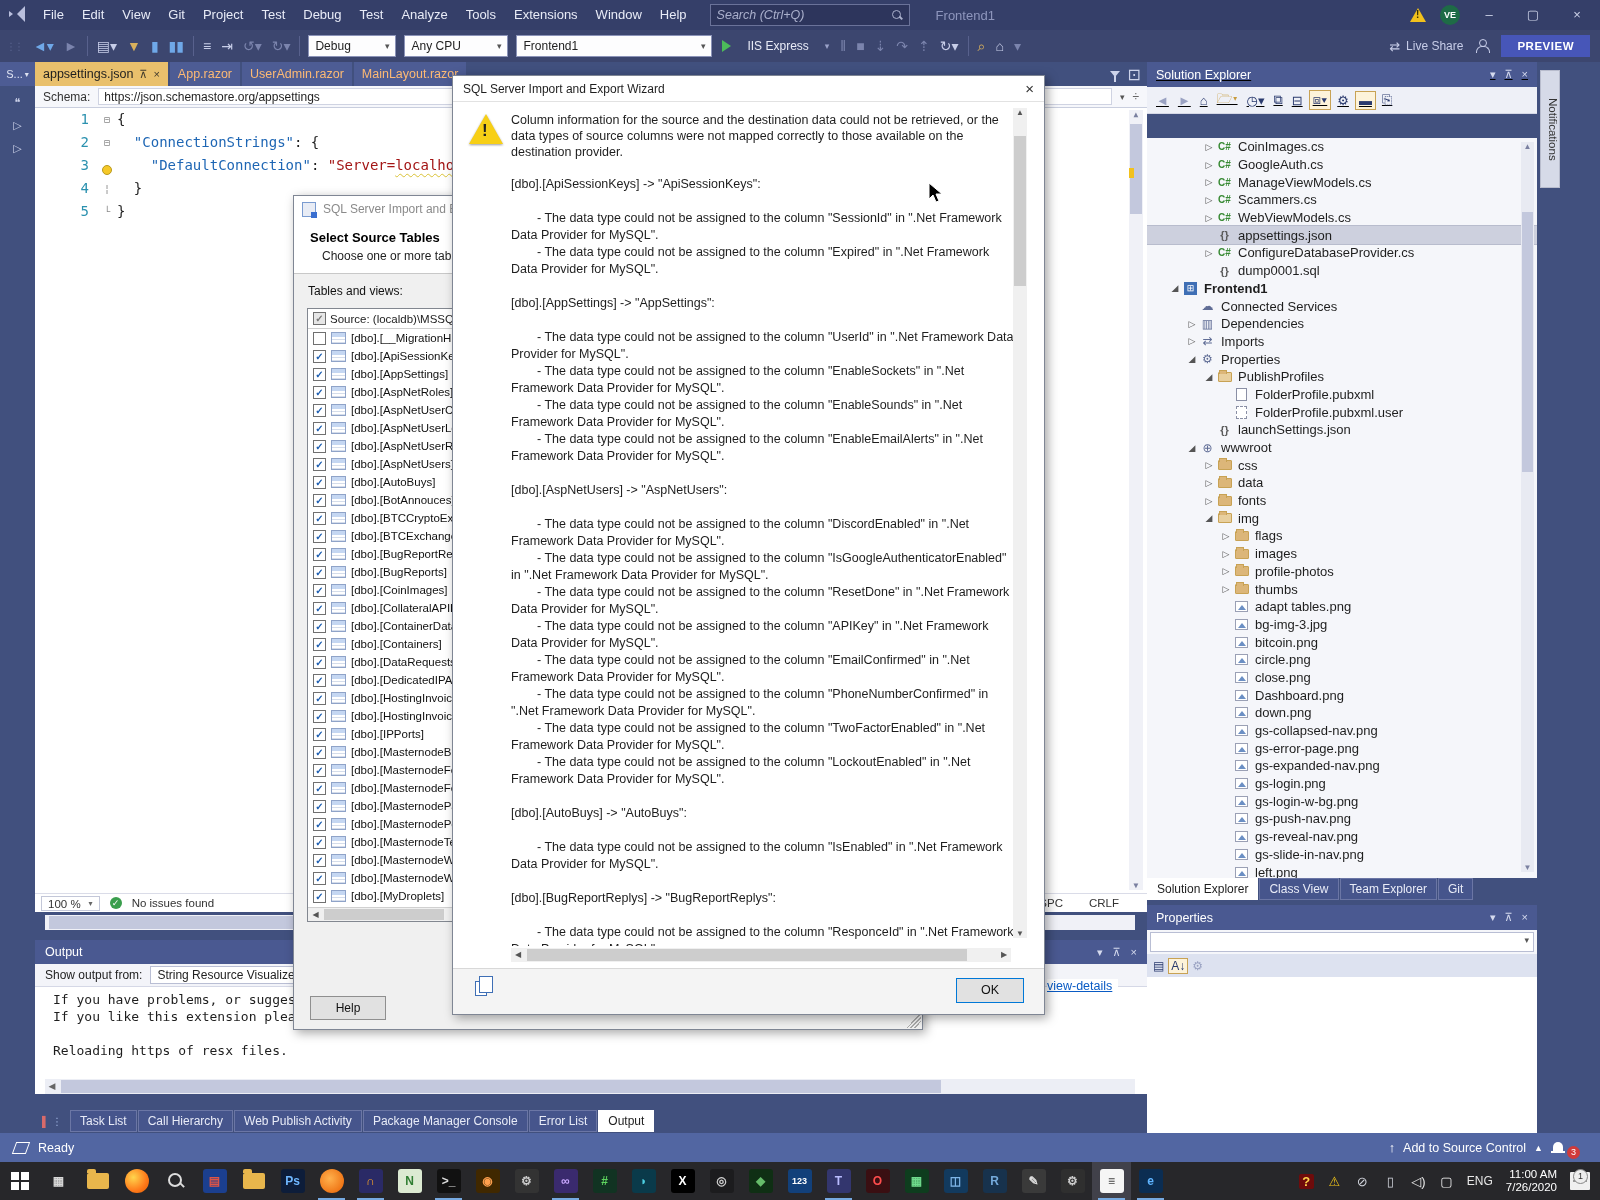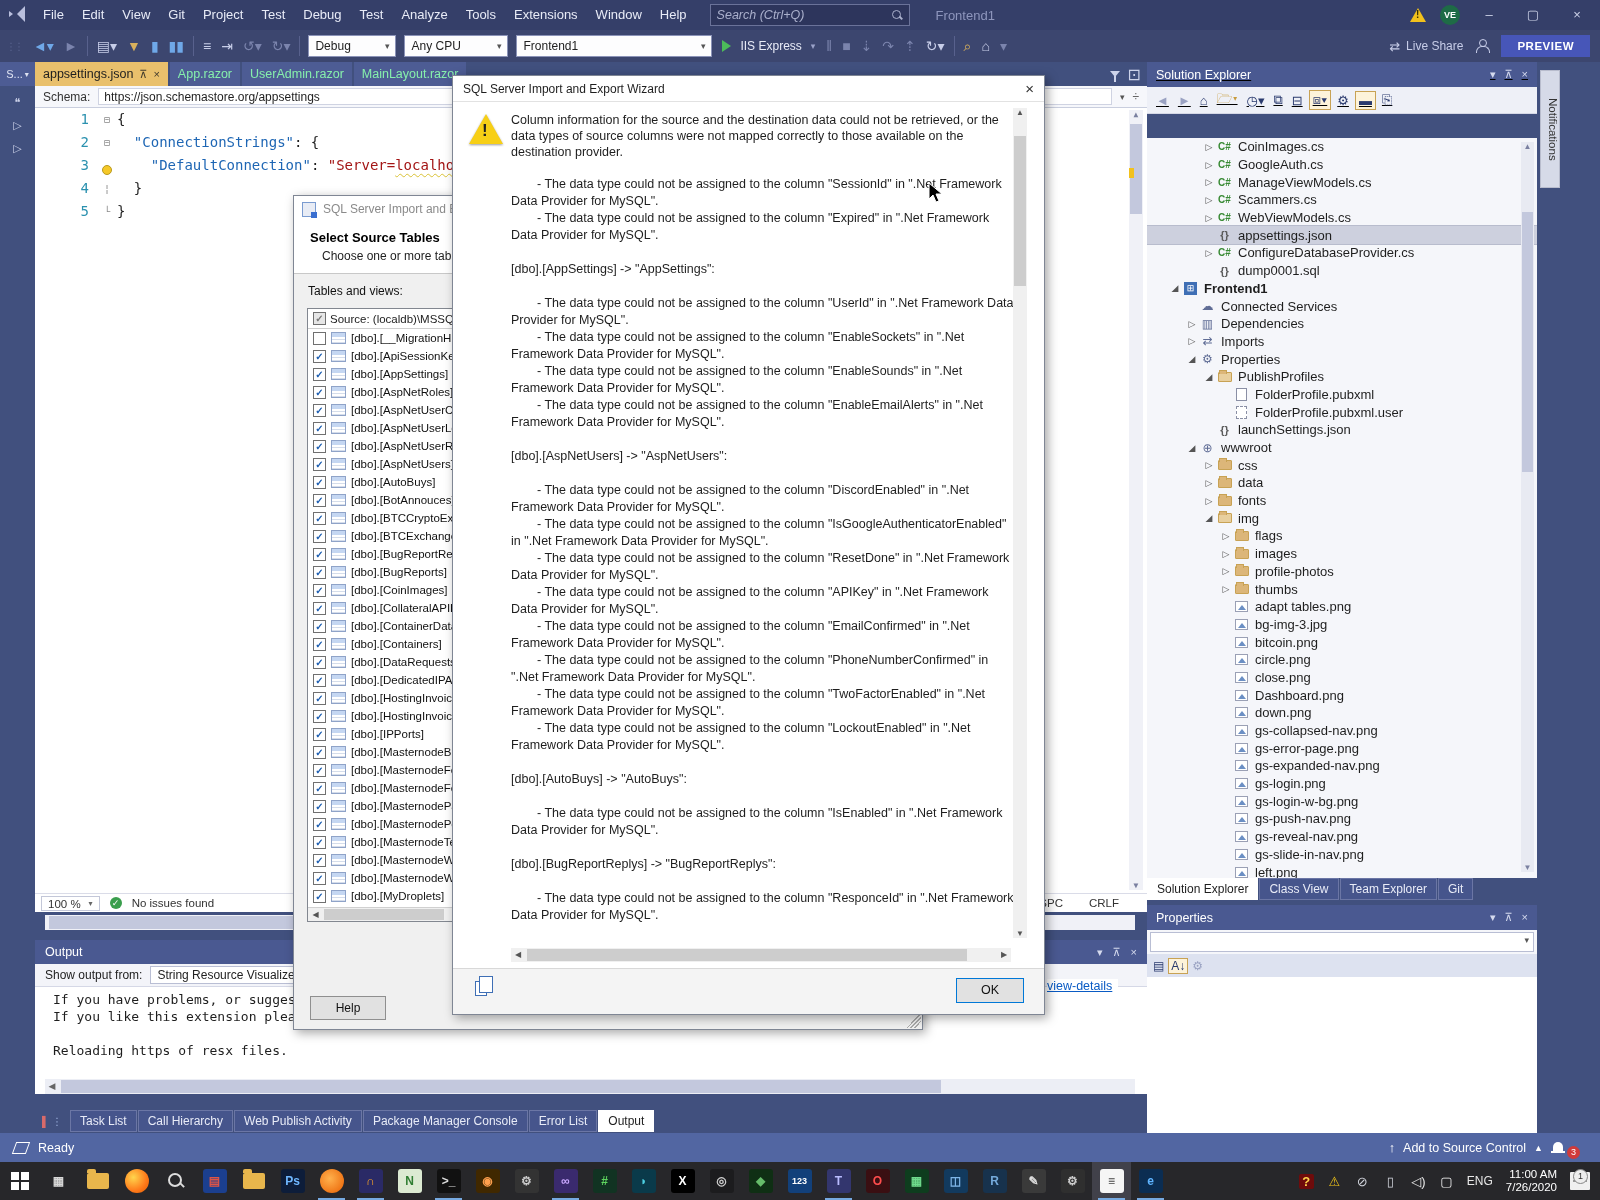--- a/index.html
+++ b/index.html
@@ -26,39 +26,39 @@
   
   .toolbar { position:absolute; left:0; top:30px; width:1600px; height:32px; background:#3c466f; display:flex; align-items:center; color:#c7cde8; font-size:12px; }
   .grip { color:#5a6490; letter-spacing:-2px; font-size:10px; padding:0 6px; }
   .tico { padding:0 5px; font-size:14px; line-height:30px; }
   .tico.blue { color:#6fa8e8; }
   .tico.gold { color:#d8b05c; }
   .tico.dim { color:#7b84ad; }
   .tsep { width:1px; height:20px; background:#58618d; margin:0 4px; }
   .tdrop { height:22px; background:#fdfdfe; color:#222; border:1px solid #8b93b8; display:flex; align-items:center; padding:0 6px; margin:0 4px; font-size:12px; }
   .tdrop .car { margin-left:auto; padding-left:10px; color:#555; font-size:9px; }
-  .runbtn { display:flex; align-items:center; color:#e8ebf7; margin:0 6px; gap:9px; }
+  .runbtn { display:flex; align-items:center; color:#e8ebf7; margin:0 6px; gap:16px; }
   .play { width:0; height:0; border-left:9px solid #4cbb5a; border-top:6px solid transparent; border-bottom:6px solid transparent; }
   .tb2-right { margin-left:auto; display:flex; align-items:center; gap:12px; padding-right:10px; }
   .preview-btn { background:#4756b8; color:#fff; font-weight:bold; font-size:11.5px; padding:5px 16px; letter-spacing:0.5px; }
   .person-ico { position:relative; width:14px; height:14px; }
   .person-ico::before { content:""; position:absolute; left:4px; top:0; width:6px; height:6px; border:1.5px solid #c7cde8; border-radius:50%; }
   .person-ico::after { content:""; position:absolute; left:1px; top:7px; width:12px; height:6px; border:1.5px solid #c7cde8; border-bottom:none; border-radius:6px 6px 0 0; }
 
   
   .main { position:absolute; left:0; top:62px; width:1600px; height:1071px; background:#41507e; }
 
   .leftstrip { position:absolute; left:0; top:0; width:35px; height:100%; color:#dfe3f2; }
   .lstab { background:#4d5c94; height:24px; font-size:11px; display:flex; align-items:center; justify-content:center; gap:2px; }
   .lsarrow { text-align:center; font-size:11px; color:#cdd3ea; margin-top:10px; }
 
   
   .center { position:absolute; left:35px; top:0; width:1112px; height:100%; }
   .tabrow { position:absolute; left:0; top:0; width:100%; height:24px; display:flex; }
-  .dtab { display:flex; align-items:center; padding:0 8px; font-size:12.5px; background:#4d5c94; color:#86efac; margin-right:2px; gap:6px; white-space:nowrap; overflow:hidden; }
+  .dtab { display:flex; align-items:center; padding:0 8px; font-size:12.5px; background:#4d5c94; color:#fdba74; margin-right:2px; gap:6px; white-space:nowrap; overflow:hidden; }
   .dtab.active { background:#e9c06c; color:#1e1e1e; }
   .dtab .pin, .dtab .x { font-size:11px; opacity:0.85; }
   .tabrow-icons { margin-left:auto; display:flex; align-items:center; gap:8px; padding-right:6px; color:#cdd3ea; }
   .funnel { width:0; height:0; border-left:5px solid transparent; border-right:5px solid transparent; border-top:6px solid #cdd3ea; position:relative; }
   .funnel::after { content:""; position:absolute; left:-1px; top:-1px; width:2px; height:6px; background:#cdd3ea; }
 
   .schemarow { position:absolute; left:0; top:24px; width:100%; height:22px; background:#f6f7fb; border-bottom:1px solid #c9cede; display:flex; align-items:center; font-size:12px; color:#333; padding:0 8px; gap:8px; }
   .schemarow .url { flex:1; background:#fff; border:1px solid #cfd3e2; height:17px; line-height:16px; padding:0 5px; color:#1e1e1e; }
   .schemarow .car { color:#555; font-size:9px; }
 
@@ -1103,20 +1103,21 @@
 
   <div class="dlg dlg-wizard">
     <div class="wz-title">
       <span>SQL Server Import and Export Wizard</span>
       <span class="x">×</span>
     </div>
     <span class="wz-warnico"></span>
     <div class="wz-msg">Column information for the source and the destination data could not be retrieved, or the data types of source columns were not mapped correctly to those available on the destination provider.</div>
     <div class="wz-text" id="wzblocks">
         <div class="wz-block">
+          <div class="bh">[dbo].[ApiSessionKeys] -&gt; "ApiSessionKeys":</div>
           <div class="wz-item">- The data type could not be assigned to the column "SessionId" in ".Net Framework Data Provider for MySQL".</div>
           <div class="wz-item">- The data type could not be assigned to the column "Expired" in ".Net Framework Data Provider for MySQL".</div>
         </div>
         <div class="wz-block">
           <div class="bh">[dbo].[AppSettings] -&gt; "AppSettings":</div>
           <div class="wz-item">- The data type could not be assigned to the column "UserId" in ".Net Framework Data Provider for MySQL".</div>
           <div class="wz-item">- The data type could not be assigned to the column "EnableSockets" in ".Net Framework Data Provider for MySQL".</div>
           <div class="wz-item">- The data type could not be assigned to the column "EnableSounds" in ".Net Framework Data Provider for MySQL".</div>
           <div class="wz-item">- The data type could not be assigned to the column "EnableEmailAlerts" in ".Net Framework Data Provider for MySQL".</div>
         </div>

